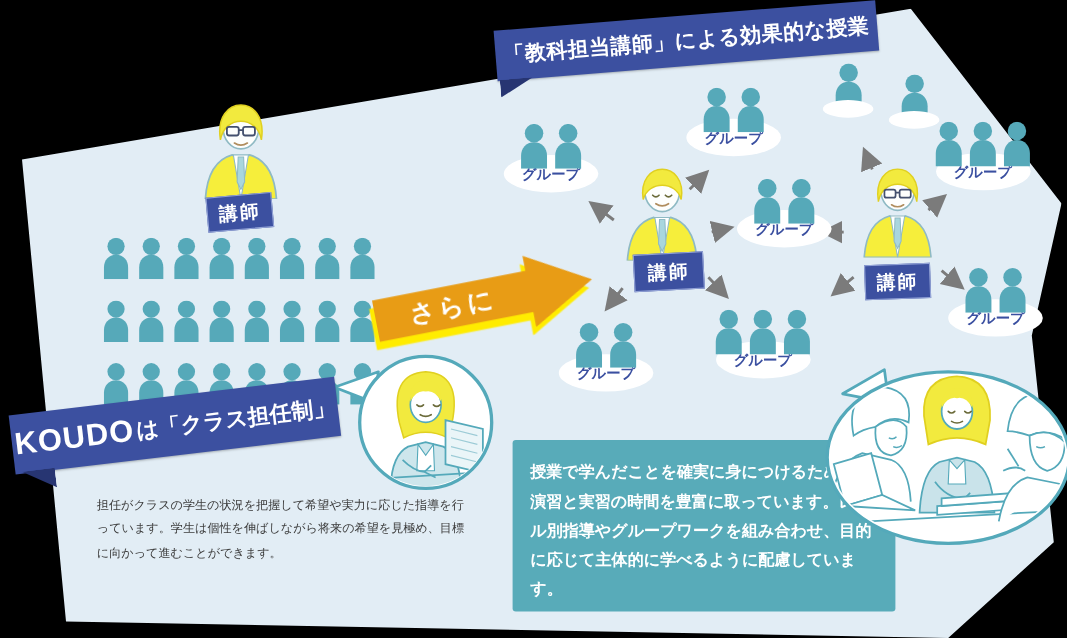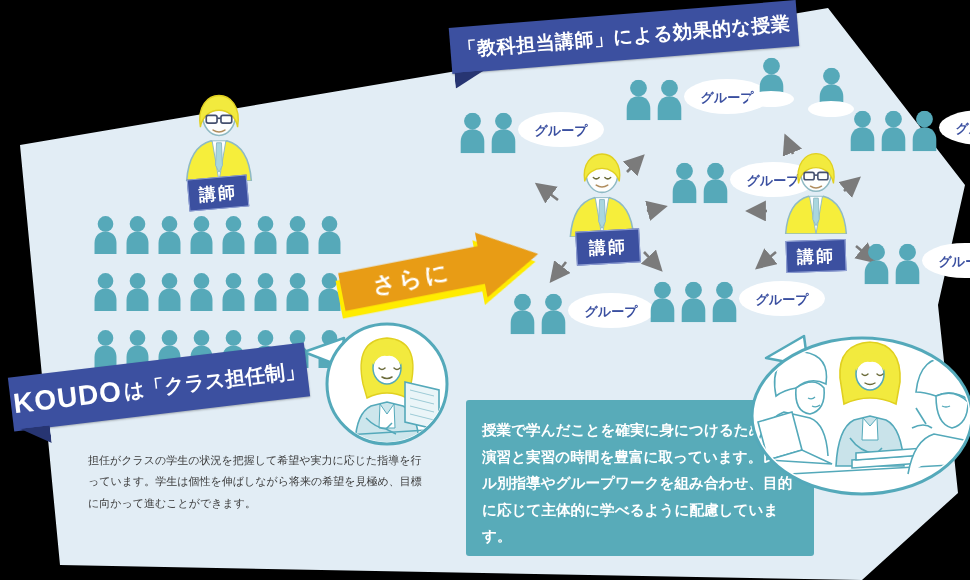--- a/index.html
+++ b/index.html
@@ -35,21 +35,21 @@
   .bust1{left:170px;top:83px;width:98px;height:98px;}
   .bust2{left:552px;top:141px;width:100px;height:96px;}
   .bust3{left:770px;top:138px;width:92px;height:100px;}
 
   
   .grid{position:absolute;left:92px;top:216px;display:flex;flex-direction:column;gap:19px;z-index:2;}
   .stu-row{display:flex;gap:5px;}
   .stu{width:27px;height:38px;fill:#56A9B9;}
 
   
-  .group{position:absolute;display:flex;flex-direction:row;align-items:flex-start;z-index:2;}
+  .group{position:absolute;display:flex;flex-direction:column;align-items:center;z-index:2;}
   .people{display:flex;gap:2px;margin-bottom:-13px;position:relative;z-index:1;}
   .gp{width:29px;height:42px;fill:#56A9B9;}
   .g-ellipse{background:#fff;border-radius:50%;padding:9px 14px 7px;min-width:58px;
              text-align:center;}
   .g-label{font-size:13px;font-weight:bold;color:#3A4FA0;white-space:nowrap;}
   .split{flex-direction:row;align-items:flex-start;gap:14px;}
   .pod{display:flex;flex-direction:column;align-items:center;}
   .pod+.pod{margin-top:10px;}
   .pod .mini{background:#fff;border-radius:50%;width:46px;height:16px;margin-top:-8px;}
 

